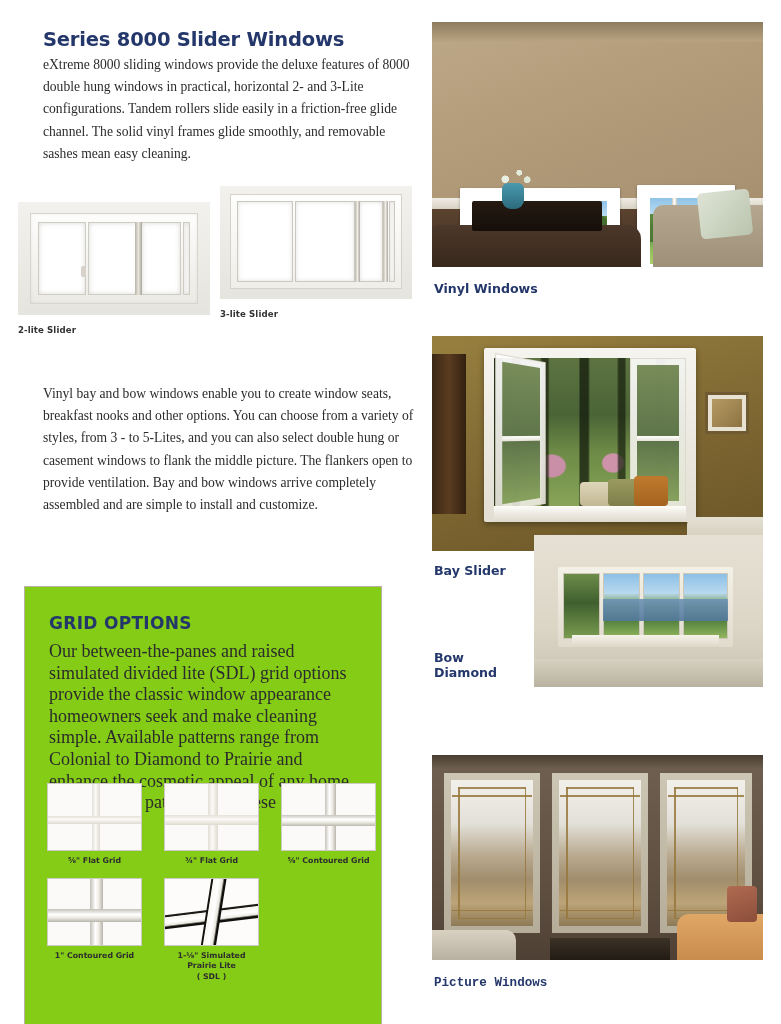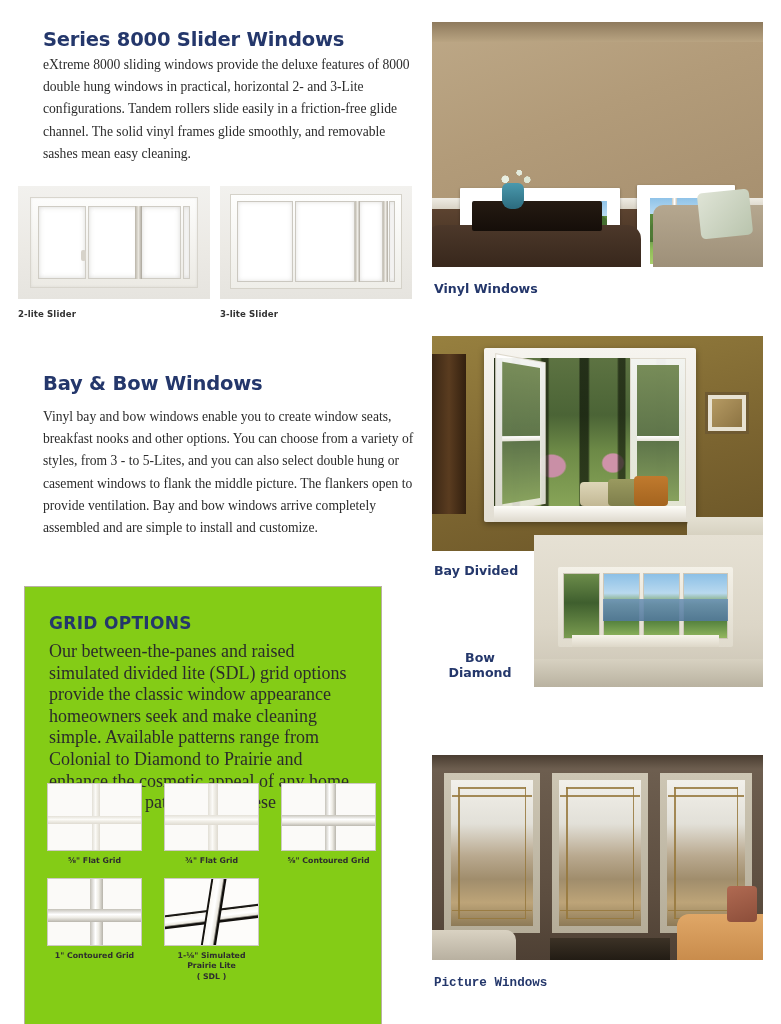--- a/index.html
+++ b/index.html
@@ -319,21 +319,21 @@
 
   <div class="left-col">
 
     <div id="slider-section">
       <h2 class="section-title">Series 8000 Slider Windows</h2>
       <p class="body-copy">eXtreme 8000 sliding windows provide the deluxe features of 8000 double hung windows in practical, horizontal 2- and 3-Lite configurations. Tandem rollers slide easily in a friction-free glide channel. The solid vinyl frames glide smoothly, and removable sashes mean easy cleaning.</p>
     </div>
 
     <div class="slider-figs">
 
-      <div class="fig" style="left:0; top:0;">
+      <div class="fig" style="left:0; top:16px;">
         <div class="win-photo-bg sl2">
           <div class="frame">
             <div class="pane a"></div>
             <div class="pane b"></div>
             <div class="pane c"></div>
             <div class="pane d"></div>
             <div class="mullion"></div>
             <div class="latch"></div>
           </div>
         </div>
@@ -350,21 +350,20 @@
             <div class="mull m1"></div>
             <div class="mull m2"></div>
           </div>
         </div>
         <div class="fig-caption" style="margin-top:10px;">3-lite Slider</div>
       </div>
 
     </div>
 
     <div id="baybow-section">
-      <h2 class="section-title">Bay &amp; Bow Windows</h2>
       <p class="body-copy">Vinyl bay and bow windows enable you to create window seats, breakfast nooks and other options. You can choose from a variety of styles, from 3 - to 5-Lites, and you can also select double hung or casement windows to flank the middle picture. The flankers open to provide ventilation. Bay and bow windows arrive completely assembled and are simple to install and customize.</p>
     </div>
 
     <div id="grid-box">
       <h3>GRID OPTIONS</h3>
       <p class="body-copy">Our between-the-panes and raised simulated divided lite (SDL) grid options provide the classic window appearance homeowners seek and make cleaning simple. Available patterns range from Colonial to Diamond to Prairie and enhance the cosmetic appeal of any home. Choose your pattern from these styles:</p>
 
       <div class="grid-samples">
         <div class="gs-row">
 
@@ -475,35 +474,35 @@
         <div class="glass"></div>
         <div class="mid"></div>
       </div>
       <div class="bay-seat"></div>
       <div class="bay-pillow bp1"></div>
       <div class="bay-pillow bp2"></div>
       <div class="bay-pillow bp3"></div>
     </div>
     <div class="bed"></div>
   </div>
-  <div class="photo-caption" style="left:434px; top:563px;">Bay Divided</div>
+  <div class="photo-caption" style="left:434px; top:563px;">Bay Slider</div>
 
   <div class="photo" id="photo-bow">
     <div class="bow-wall"></div>
     <div class="bow-base"></div>
     <div class="bow-unit">
       <div class="bow-pane b1"></div>
       <div class="bow-pane b2"></div>
       <div class="bow-pane b3"></div>
       <div class="bow-pane b4"></div>
       <div class="bow-lake"></div>
       <div class="bow-sill"></div>
     </div>
   </div>
-  <div class="photo-caption" style="left:434px; right:auto; top:650px; width:92px; text-align:center;">
+  <div class="photo-caption" style="left:434px; right:auto; top:650px; width:92px; text-align:left;">
     <span>Bow</span><br>
     <span>Diamond</span>
   </div>
 
   <div class="photo" id="photo-picture">
     <div class="pw-wall"></div>
     <div class="pw-ceiling"></div>
 
     <div class="pw-win" id="pw1">
       <div class="glass"></div>

